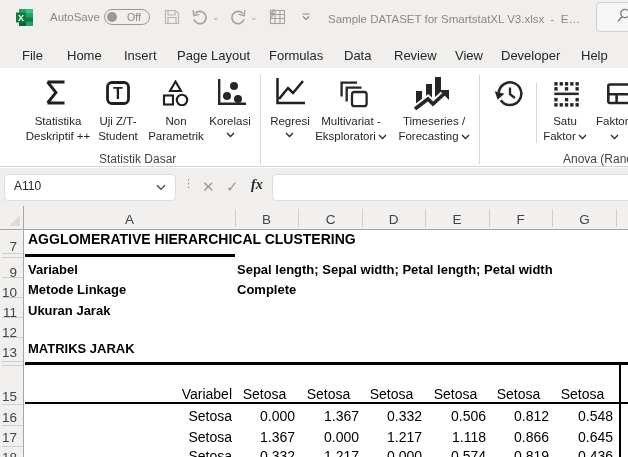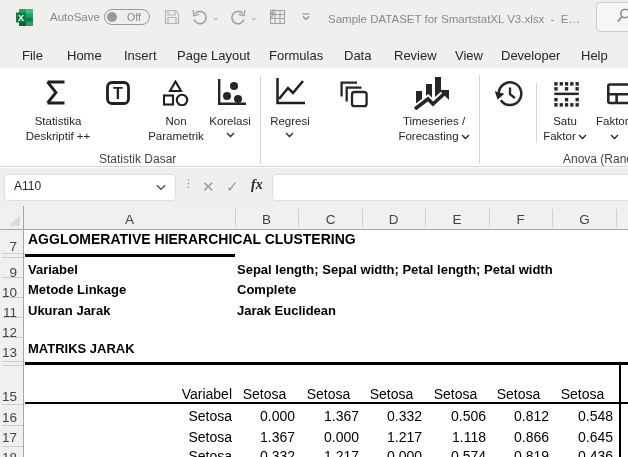--- a/index.html
+++ b/index.html
@@ -124,20 +124,21 @@
 
   <svg class="abs" style="left:46px;top:12px" width="20" height="25" viewBox="0 0 20 25" fill="none" stroke="#1f1f1f" stroke-width="2.8">
     <path d="M1.5 2 h17 M1.5 2 l8.5 10.5 L1.5 23 M18.5 23 h-17" stroke-linejoin="miter"></path>
   </svg>
   <div class="rlbl" style="left:13px;top:46px;width:90px">Statistika<br>Deskriptif ++</div>
 
   <svg class="abs" style="left:106px;top:13px" width="24" height="24" viewBox="0 0 24 24" fill="none">
     <rect x="1.5" y="1.5" width="21" height="21" rx="4.5" stroke="#1f1f1f" stroke-width="2.8"></rect>
     <text x="12" y="17.5" font-size="16" font-weight="bold" fill="#1f1f1f" text-anchor="middle" font-family="Liberation Sans">T</text>
   </svg>
+  <div class="rlbl" style="left:83px;top:46px;width:70px">Uji Z/T-<br>Student</div>
 
   <svg class="abs" style="left:162px;top:12px" width="28" height="26" viewBox="0 0 28 26" fill="none" stroke="#1f1f1f" stroke-width="2.1">
     <path d="M13.5 1.5 L19 11 H8 Z"></path>
     <rect x="2" y="15.5" width="9" height="9"></rect>
     <circle cx="20" cy="20" r="5.2"></circle>
   </svg>
   <div class="rlbl" style="left:141px;top:46px;width:70px">Non<br>Parametrik</div>
 
   <svg class="abs" style="left:216px;top:11px" width="30" height="28" viewBox="0 0 30 28" fill="#262626">
     <path d="M2 0 h2.4 v23.6 H30 v2.4 H2 Z"></path>
@@ -159,20 +160,23 @@
   <div class="rlbl" style="left:255px;top:46px;width:70px">Regresi</div>
   <svg class="chev" style="left:285px;top:64px" viewBox="0 0 9 6">
       <path d="M1 1 L4.5 4.5 L8 1" stroke="#262626" stroke-width="1.3" fill="none"></path>
     </svg>
 
   <svg class="abs" style="left:338px;top:11px" width="30" height="29" viewBox="0 0 30 29" fill="none" stroke="#262626" stroke-width="2.3">
     <path d="M3.6 17.4 V3.7 H19"></path>
     <path d="M8.7 22.5 V8.6 H23.5"></path>
     <rect x="14" y="13" width="14.6" height="14.2" rx="2.5"></rect>
   </svg>
+  <div class="rlbl" style="left:306px;top:46px;width:90px">Multivariat -<br>Eksploratori<svg style="display:inline-block;width:9px;height:6px;margin-left:2px" viewBox="0 0 9 6">
+        <path d="M1 1 L4.5 4.5 L8 1" stroke="#262626" stroke-width="1.3" fill="none"></path>
+      </svg></div>
 
   <svg class="abs" style="left:413px;top:7px" width="38" height="35" viewBox="0 0 38 35">
     <rect x="3" y="16" width="6" height="16" fill="#262626"></rect>
     <rect x="13" y="9" width="6" height="16" fill="#262626"></rect>
     <rect x="22" y="2" width="6" height="21" fill="#262626"></rect>
     <path d="M2 34 L15 24 L20 29 L32 18" stroke="#fff" stroke-width="7.5" fill="none"></path>
     <path d="M2 34 L15 24 L20 29 L32 18" stroke="#262626" stroke-width="3.6" fill="none"></path>
     <path d="M26 15 h10 v10 z" fill="#262626"></path>
   </svg>
   <div class="rlbl" style="left:389px;top:46px;width:90px">Timeseries /<br>Forecasting<svg style="display:inline-block;width:9px;height:6px;margin-left:2px" viewBox="0 0 9 6">
@@ -282,21 +286,20 @@
   <div class="abs" style="left:25px;top:156px;width:603px;height:3px;background:#000"></div>
   <div class="abs" style="left:25px;top:196px;width:603px;height:2px;background:#000"></div>
   <div class="abs" style="left:619px;top:156px;width:2px;height:95px;background:#000"></div>
 
   <div class="celltxt bold" style="left:28px;top:25px;font-size:14px">AGGLOMERATIVE HIERARCHICAL CLUSTERING</div>
   <div class="celltxt bold" style="left:28px;top:56px;font-size:13px">Variabel</div>
   <div class="celltxt bold" style="left:237px;top:56px;font-size:13px">Sepal length; Sepal width; Petal length; Petal width</div>
   <div class="celltxt bold" style="left:28px;top:76px;font-size:13px">Metode Linkage</div>
   <div class="celltxt bold" style="left:237px;top:76px;font-size:13px">Complete</div>
   <div class="celltxt bold" style="left:28px;top:97px;font-size:13px">Ukuran Jarak</div>
-  <div class="celltxt bold" style="left:237px;top:97px;font-size:13px">Jarak Euclidean</div>
   <div class="celltxt bold" style="left:28px;top:135px;font-size:13px">MATRIKS JARAK</div>
 
   <div class="celltxt rnum" style="left:120px;top:180px;width:112px">Variabel</div>
   <div class="celltxt" style="left:233px;top:180px;width:63px;text-align:center">Setosa</div>
   <div class="celltxt" style="left:297px;top:180px;width:63px;text-align:center">Setosa</div>
   <div class="celltxt" style="left:360px;top:180px;width:63px;text-align:center">Setosa</div>
   <div class="celltxt" style="left:424px;top:180px;width:63px;text-align:center">Setosa</div>
   <div class="celltxt" style="left:487px;top:180px;width:63px;text-align:center">Setosa</div>
   <div class="celltxt" style="left:551px;top:180px;width:63px;text-align:center">Setosa</div>
 

